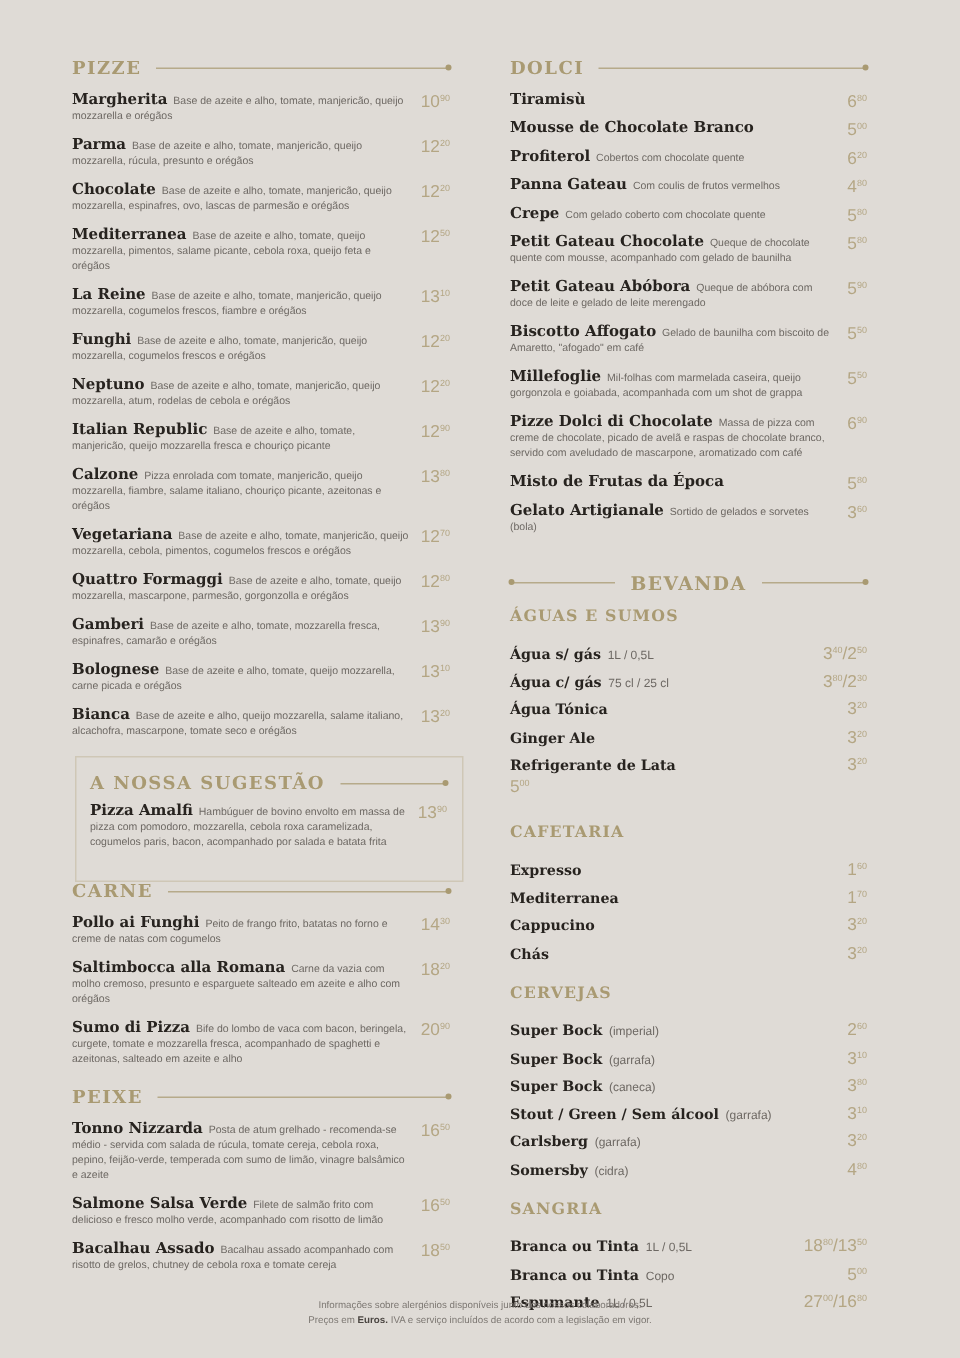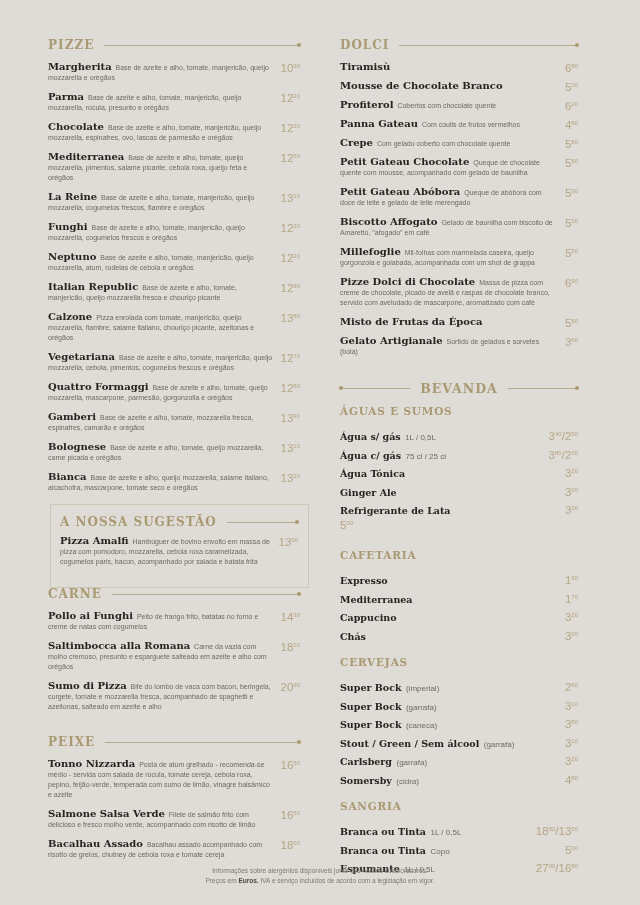--- a/index.html
+++ b/index.html
@@ -129,21 +129,21 @@
         <div class="item">
     <div class="txt"><span class="name">Saltimbocca alla Romana</span> <span>Carne da vazia com molho cremoso, presunto e esparguete salteado em azeite e alho com orégãos</span></div>
     <div class="price"><span>18</span><sup>20</sup></div>
   </div>
         <div class="item">
     <div class="txt"><span class="name">Sumo di Pizza</span> <span>Bife do lombo de vaca com bacon, beringela, curgete, tomate e mozzarella fresca, acompanhado de spaghetti e azeitonas, salteado em azeite e alho</span></div>
     <div class="price"><span>20</span><sup>90</sup></div>
   </div>
       </div>
   </section>
-  <section style="margin-top:21px;">
+  <section style="margin-top:10px;">
     <div class="sec-head">
       <span class="sec-title">PEIXE</span>
       <span class="sec-line"></span>
     </div>
     <div id="peixe-list">
         <div class="item">
     <div class="txt"><span class="name">Tonno Nizzarda</span> <span>Posta de atum grelhado - recomenda-se médio - servida com salada de rúcula, tomate cereja, cebola roxa, pepino, feijão-verde, temperada com sumo de limão, vinagre balsâmico e azeite</span></div>
     <div class="price"><span>16</span><sup>50</sup></div>
   </div>
         <div class="item">

